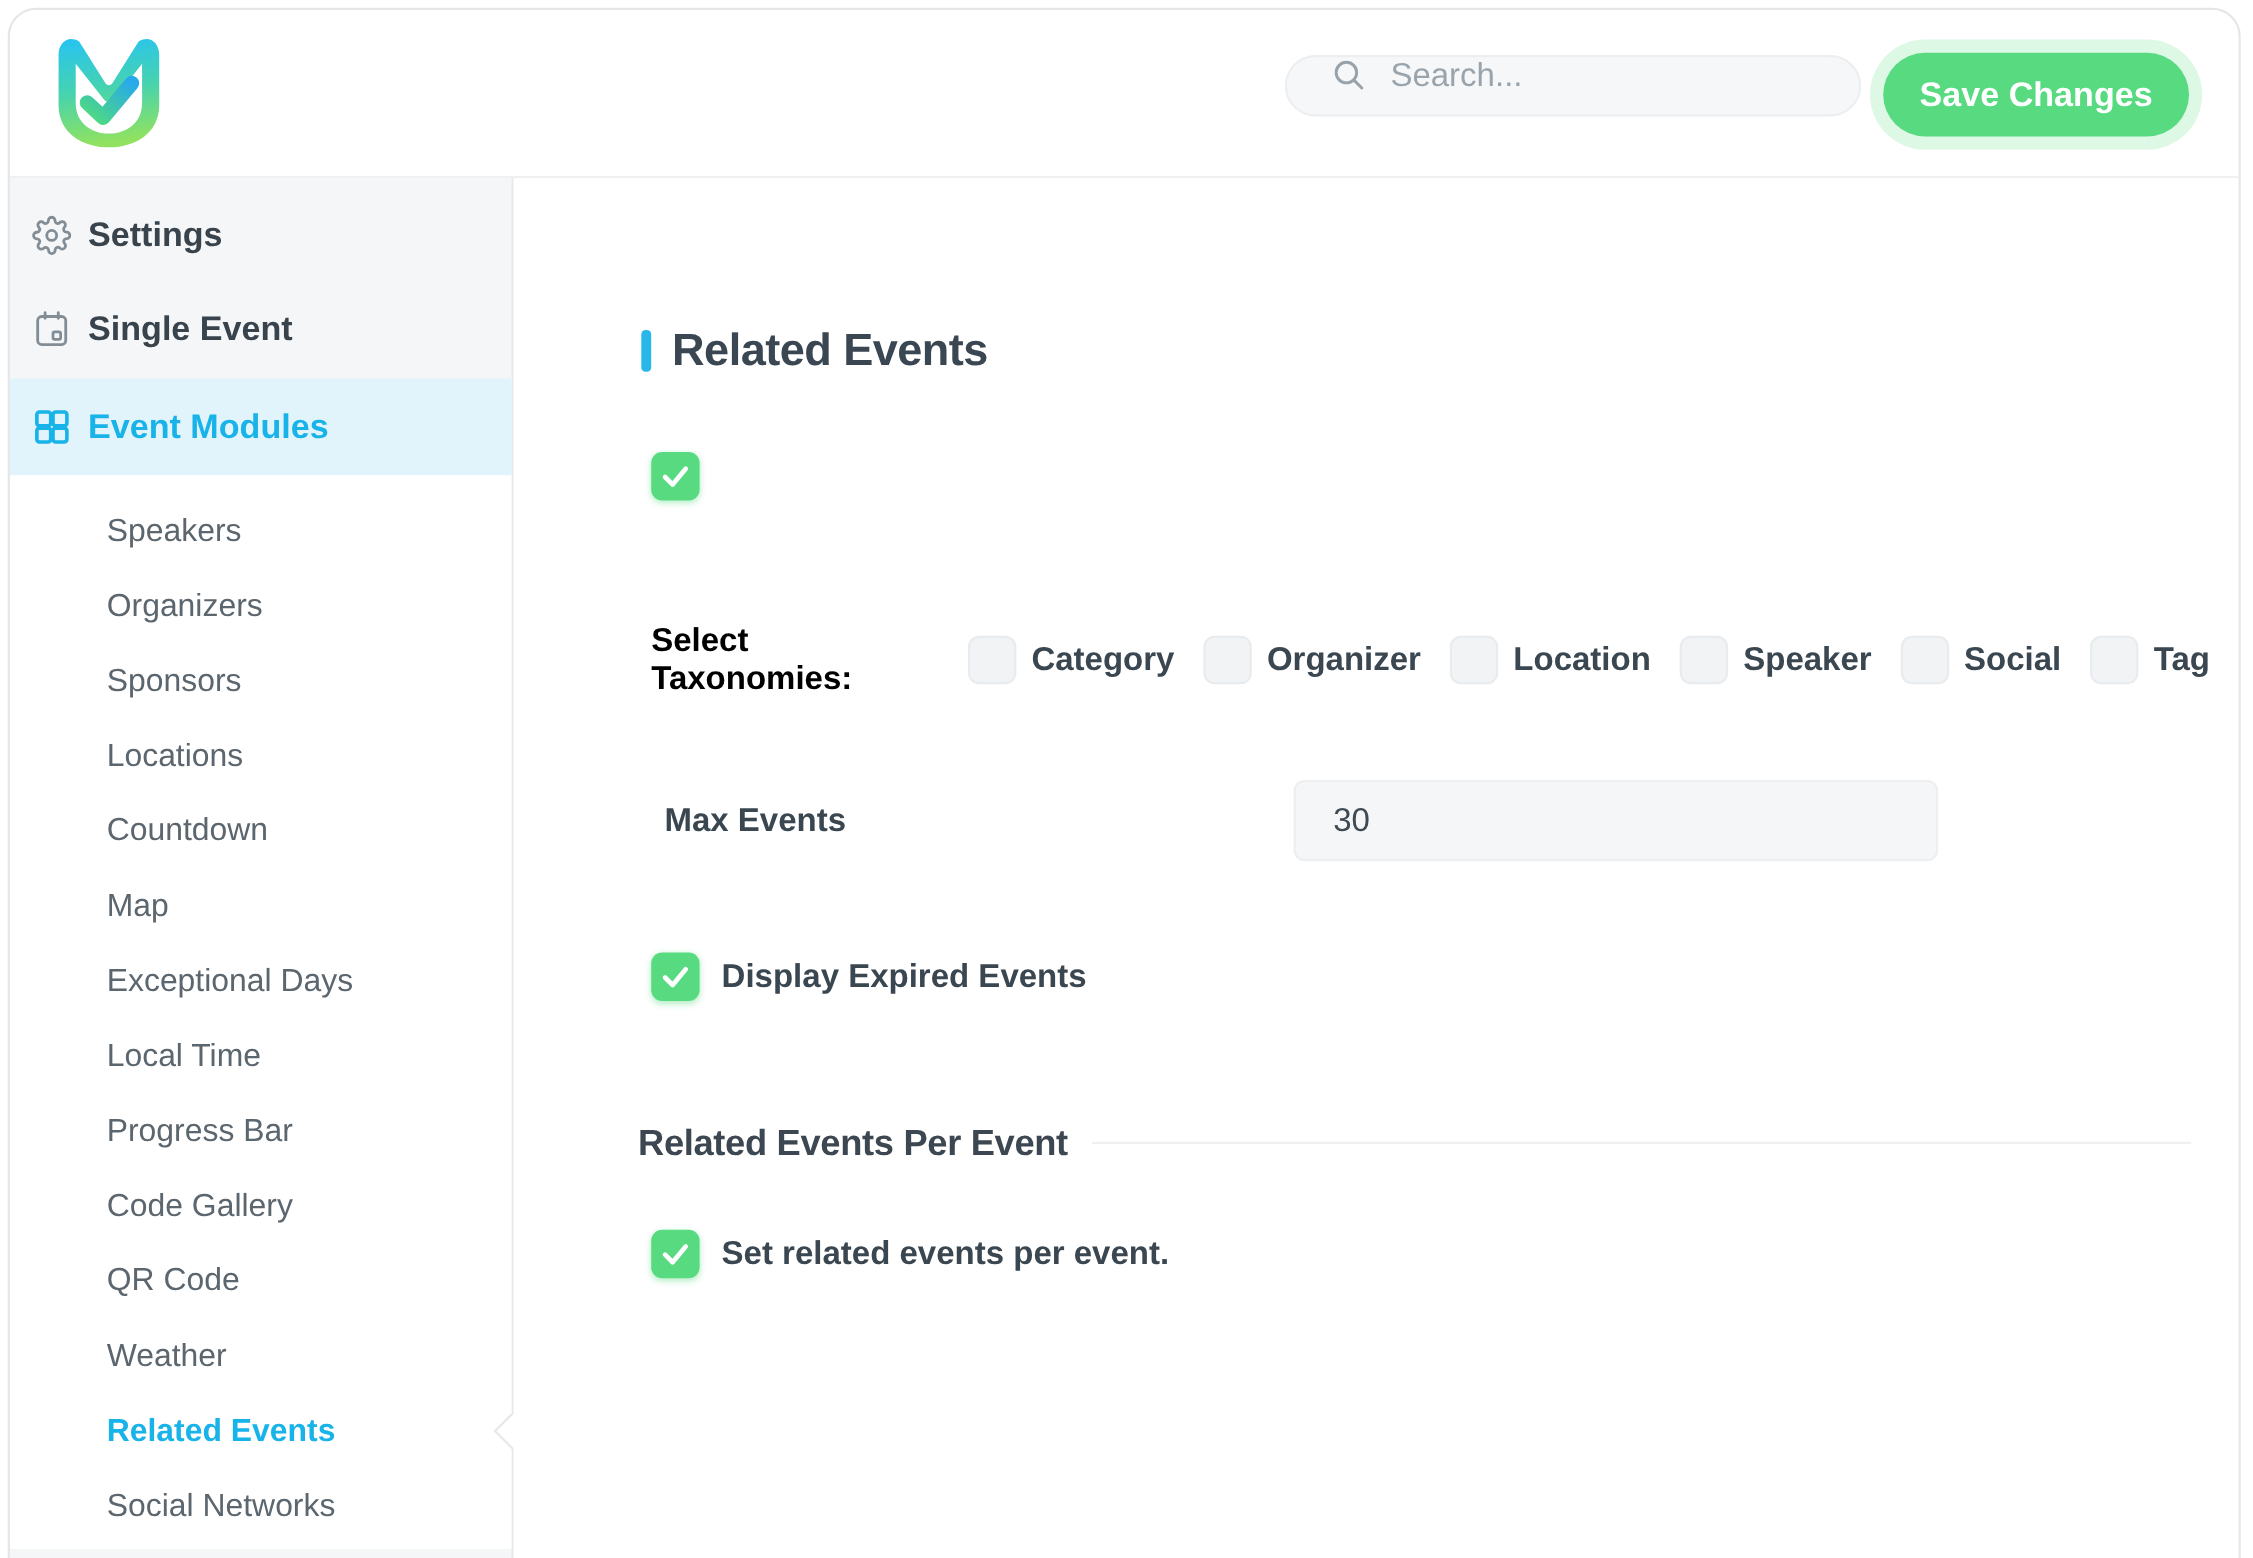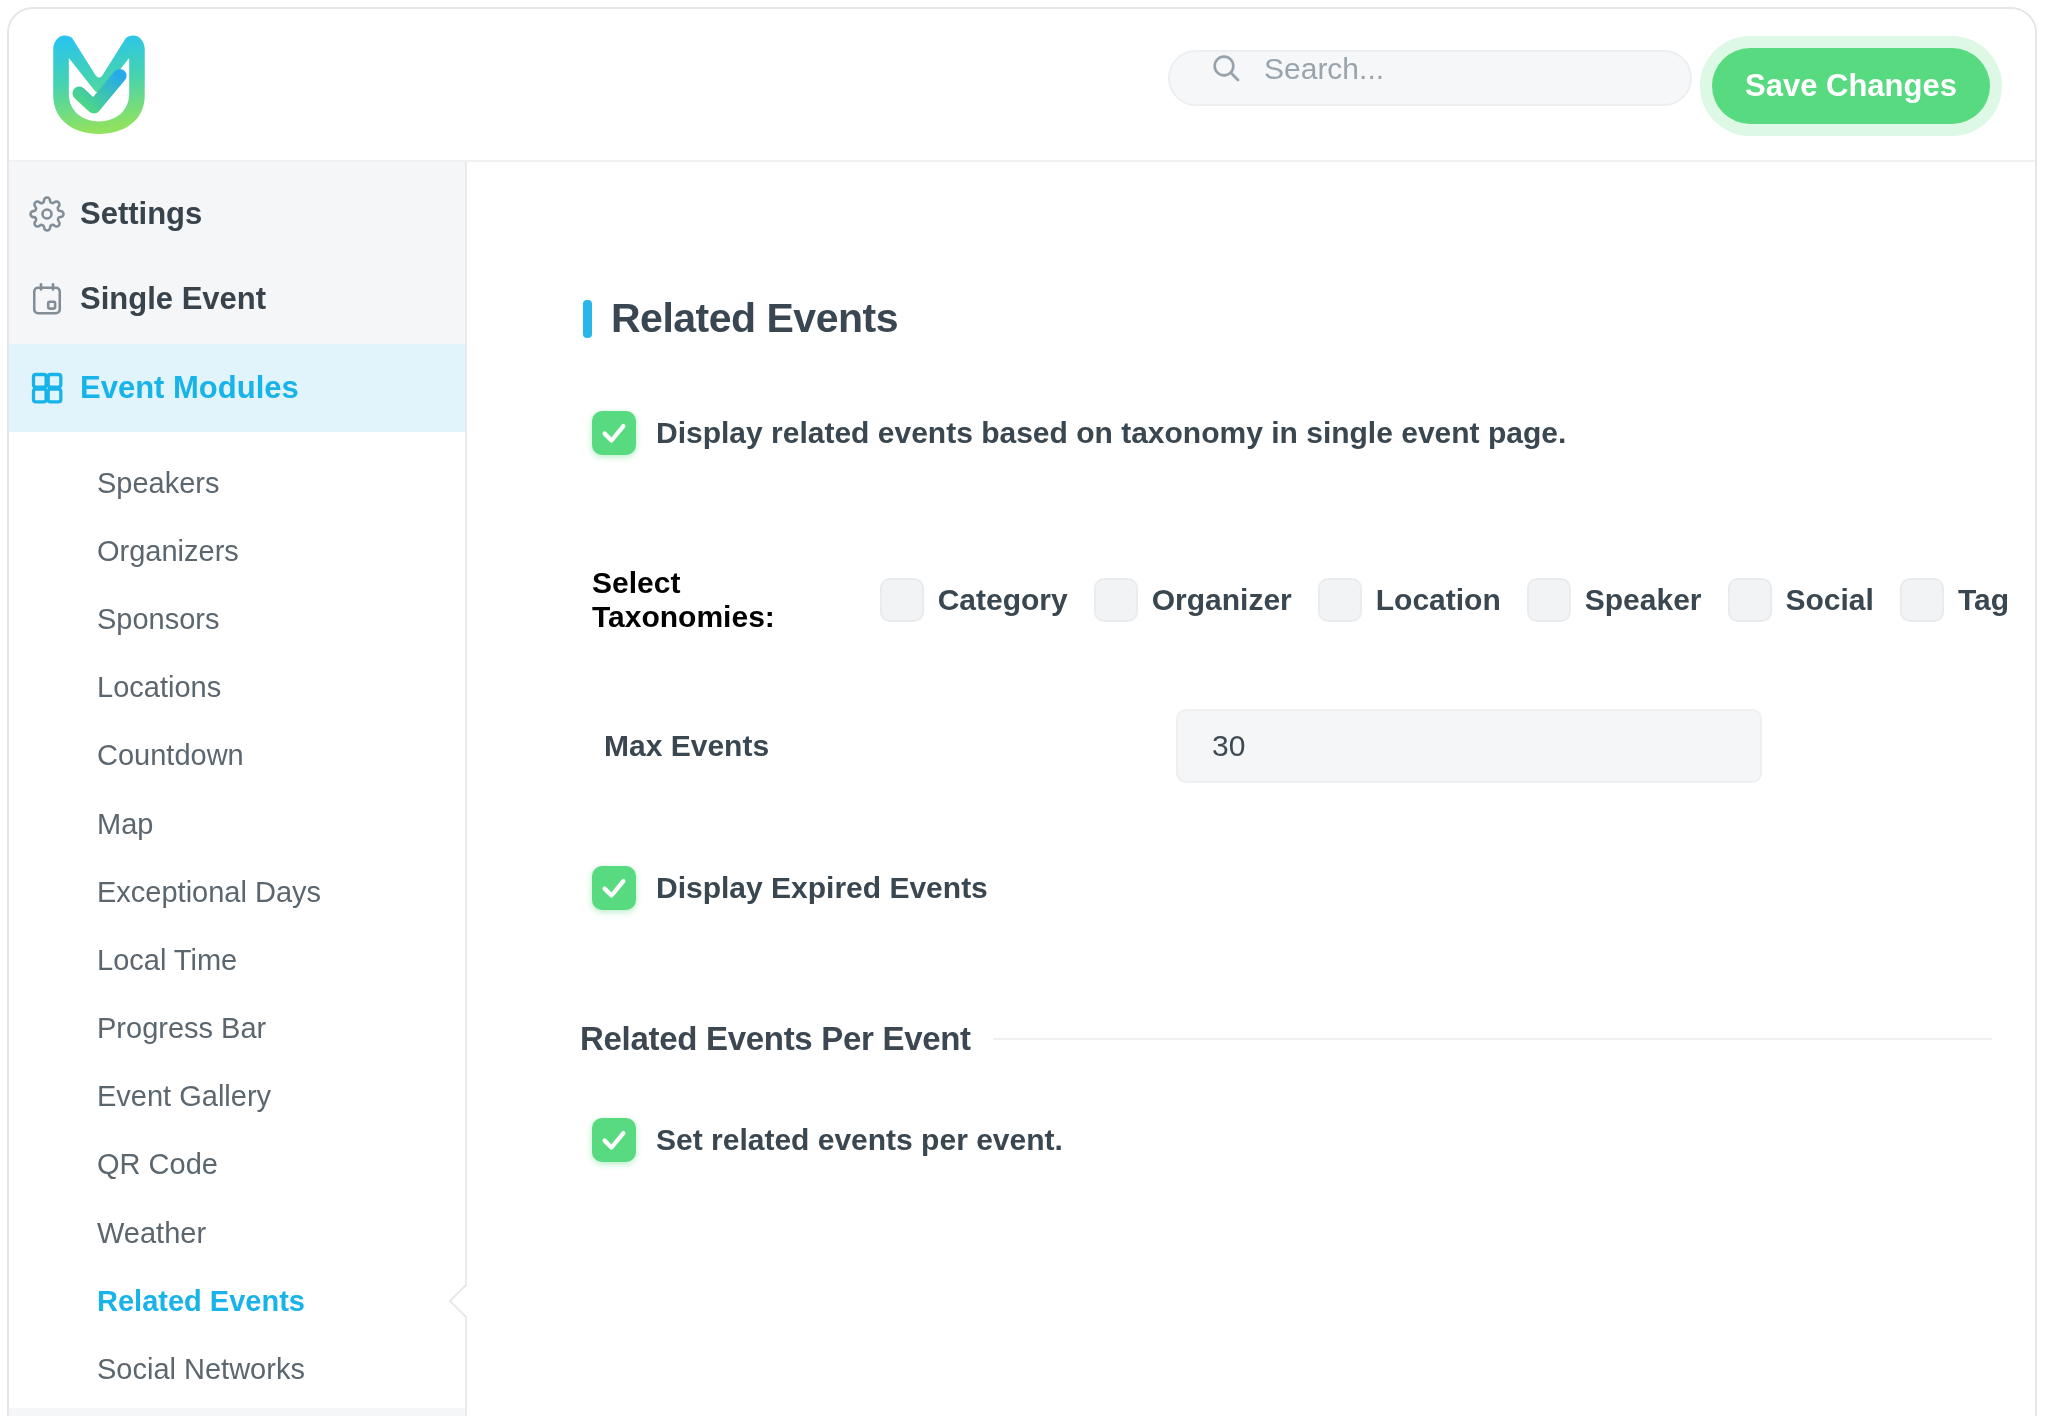--- a/index.html
+++ b/index.html
@@ -156,42 +156,41 @@
       <ul class="submenu" id="submenu">
           <li>Speakers</li>
           <li>Organizers</li>
           <li>Sponsors</li>
           <li>Locations</li>
           <li>Countdown</li>
           <li>Map</li>
           <li>Exceptional Days</li>
           <li>Local Time</li>
           <li>Progress Bar</li>
-          <li>Event Gallery</li>
+          <li>Code Gallery</li>
           <li>QR Code</li>
           <li>Weather</li>
           <li class="active">Related Events<span class="notch"></span></li>
           <li>Social Networks</li>
         </ul>
     </nav>
 
     <main class="main">
 
       <div class="page-title">
         <span class="title-bar"></span>
         <span class="title-text">Related Events</span>
       </div>
 
       <div class="check-row row-taxo-display">
         <span class="checkbox checked">
             <svg width="30" height="30" viewBox="0 0 24 24">
               <path d="M4.5 12.5 L10 18 L19.5 6.5" fill="none" stroke="#fff" stroke-width="3.4" stroke-linecap="round" stroke-linejoin="round"></path>
             </svg>
           </span>
-        <span class="clabel">Display related events based on taxonomy in single event page.</span>
       </div>
 
       <div class="taxo-row">
         <span class="taxo-label">Select Taxonomies:</span>
         <span id="taxo-options" style="display:flex;align-items:center;">
             <span class="taxo-opt">
               <span class="checkbox unchecked"></span>
               <span class="oname">Category</span>
             </span>
             <span class="taxo-opt">

